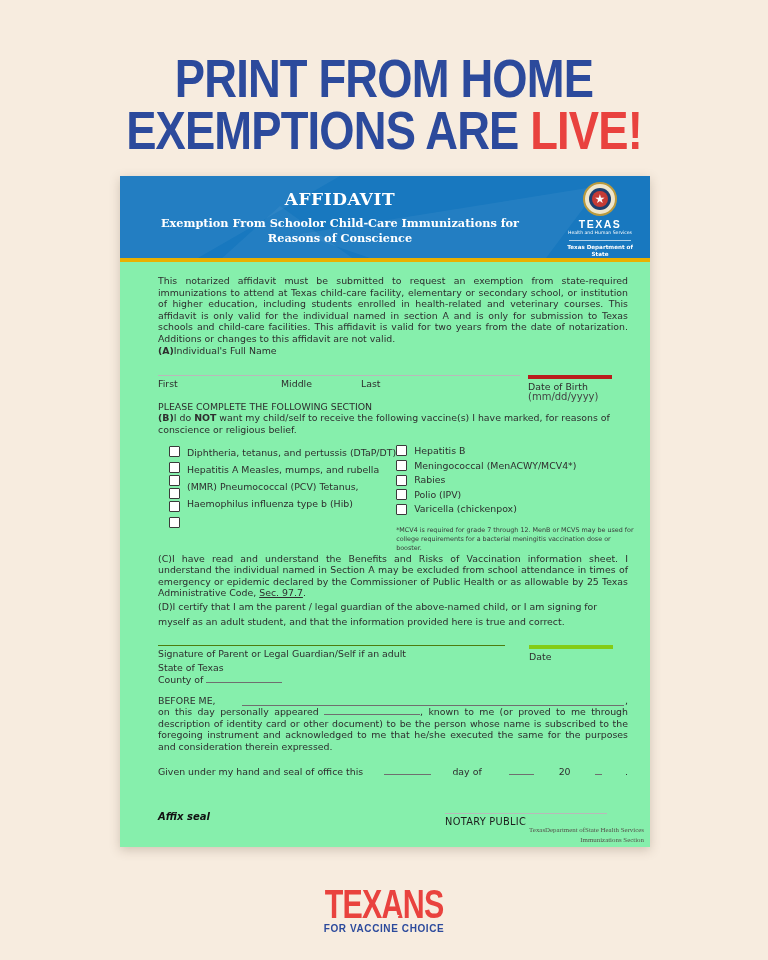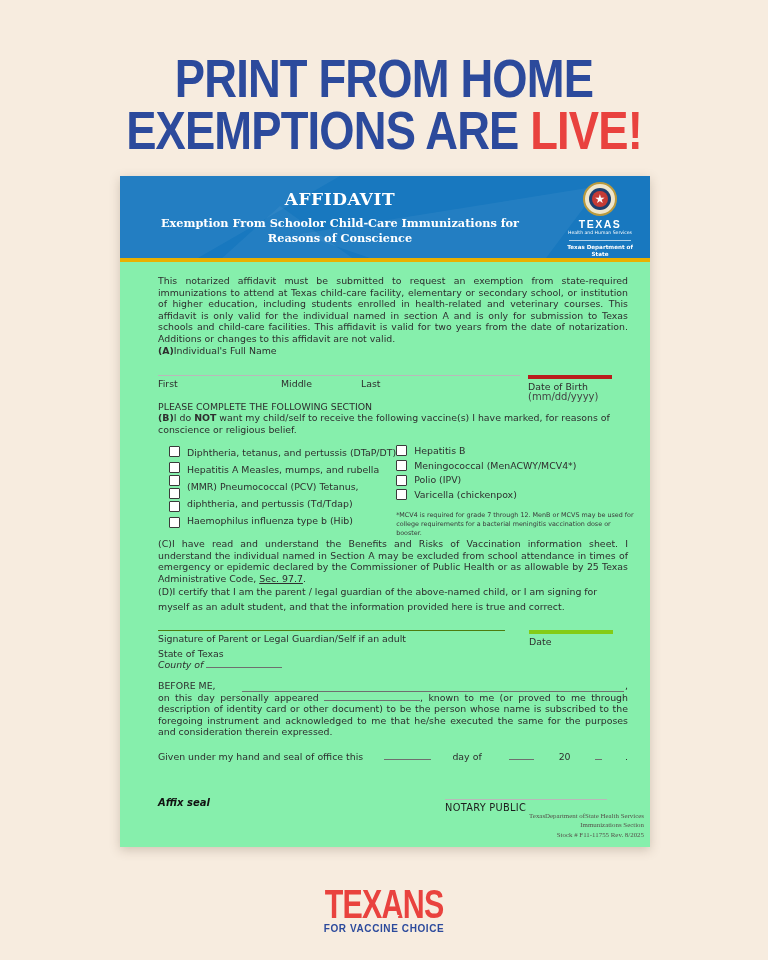--- a/index.html
+++ b/index.html
@@ -70,21 +70,21 @@
 
   .c-para{margin-top:13px;}
   .d-para{margin-top:6px;line-height:15px;}
 
   .sig-row{margin-top:16px;display:flex;}
   .sig-main{width:347px;border-top:1px solid #4d7c0f;padding-top:2px;}
   .sig-spacer{width:24px;}
   .sig-date{width:84px;margin-right:15px;border-top:4px solid #84cc16;padding-top:2px;}
 
   .state{margin-top:19px;}
-  .county{margin-top:9px;font-style:italic;}
+  .county{margin-top:9px;}
   .blank{display:inline-block;border-bottom:1px solid #6f6f6f;height:8px;vertical-align:baseline;}
   .county .blank{width:76px;}
 
   .before-row{margin-top:9px;display:flex;align-items:flex-end;}
   .before-label{white-space:nowrap;}
   .before-line{flex:1;margin-left:26px;border-bottom:1px solid #6f6f6f;height:10px;}
   .before-comma{margin-left:1px;}
 
   .notary-para{margin-top:2px;}
   .notary-para .blank{width:96px;}
@@ -174,31 +174,34 @@
         <div class="vax-left">
           <span class="cb cb-abs" style="top:2px"></span>
           <span class="cb cb-abs" style="top:18px"></span>
           <span class="cb cb-abs" style="top:31px"></span>
           <span class="cb cb-abs" style="top:44px"></span>
           <span class="cb cb-abs" style="top:57px"></span>
           <span class="cb cb-abs" style="top:73px"></span>
           <div class="vl-line">Diphtheria, tetanus, and pertussis (DTaP/DT)</div>
           <div class="vl-line">Hepatitis A Measles, mumps, and rubella</div>
           <div class="vl-line">(MMR) Pneumococcal (PCV) Tetanus,</div>
-          <div class="vl-line">diphtheria, and pertussis (Td/Tdap)</div>
           <div class="vl-line">Haemophilus influenza type b (Hib)</div>
         </div>
         <div class="vax-right">
           <div class="vr-item">
               <span class="cb"></span>
               <span>Hepatitis B</span>
             </div>
           <div class="vr-item">
               <span class="cb"></span>
               <span>Meningococcal (MenACWY/MCV4*)</span>
+            </div>
+          <div class="vr-item">
+              <span class="cb"></span>
+              <span>Rabies</span>
             </div>
           <div class="vr-item">
               <span class="cb"></span>
               <span>Polio (IPV)</span>
             </div>
           <div class="vr-item">
               <span class="cb"></span>
               <span>Varicella (chickenpox)</span>
             </div>
           <div class="footnote">*MCV4 is required for grade 7 through 12. MenB or MCVS may be used for college requirements for a bacterial meningitis vaccination dose or booster.</div>

